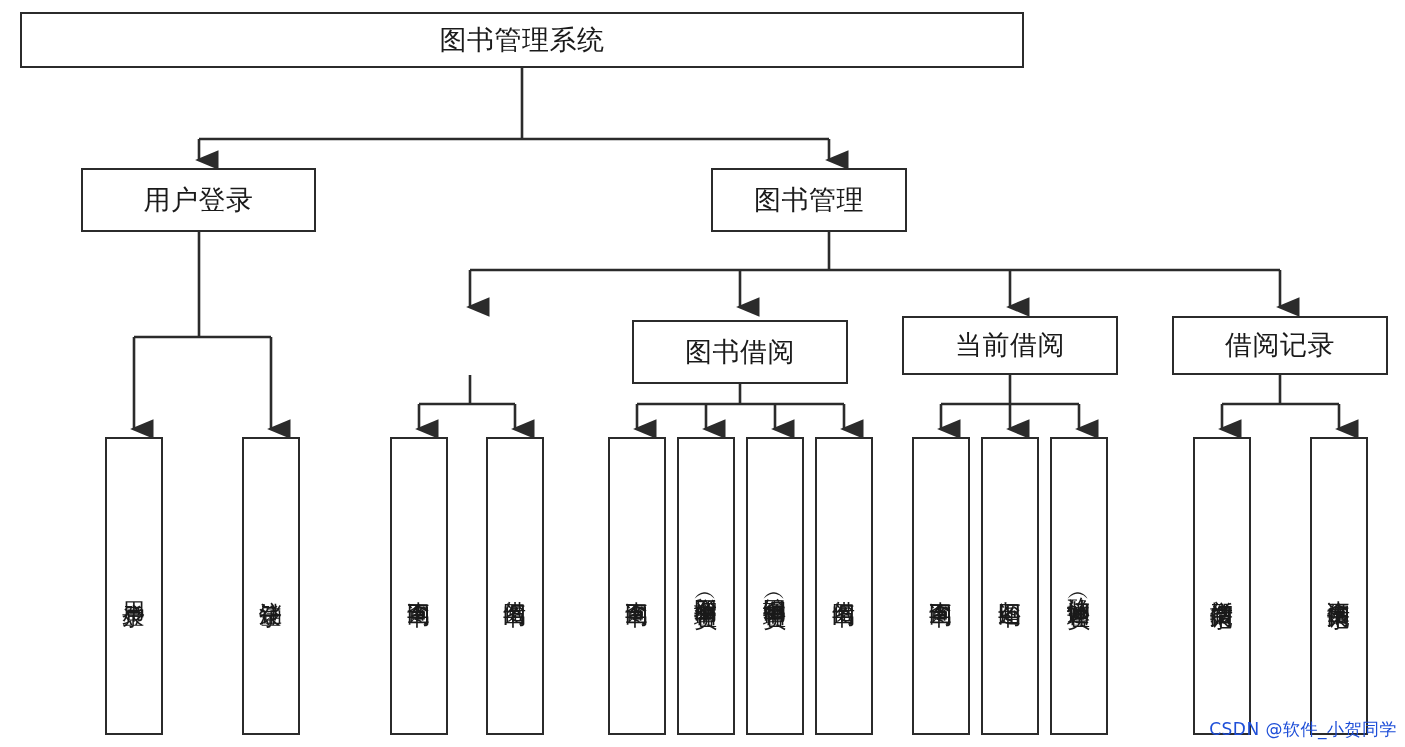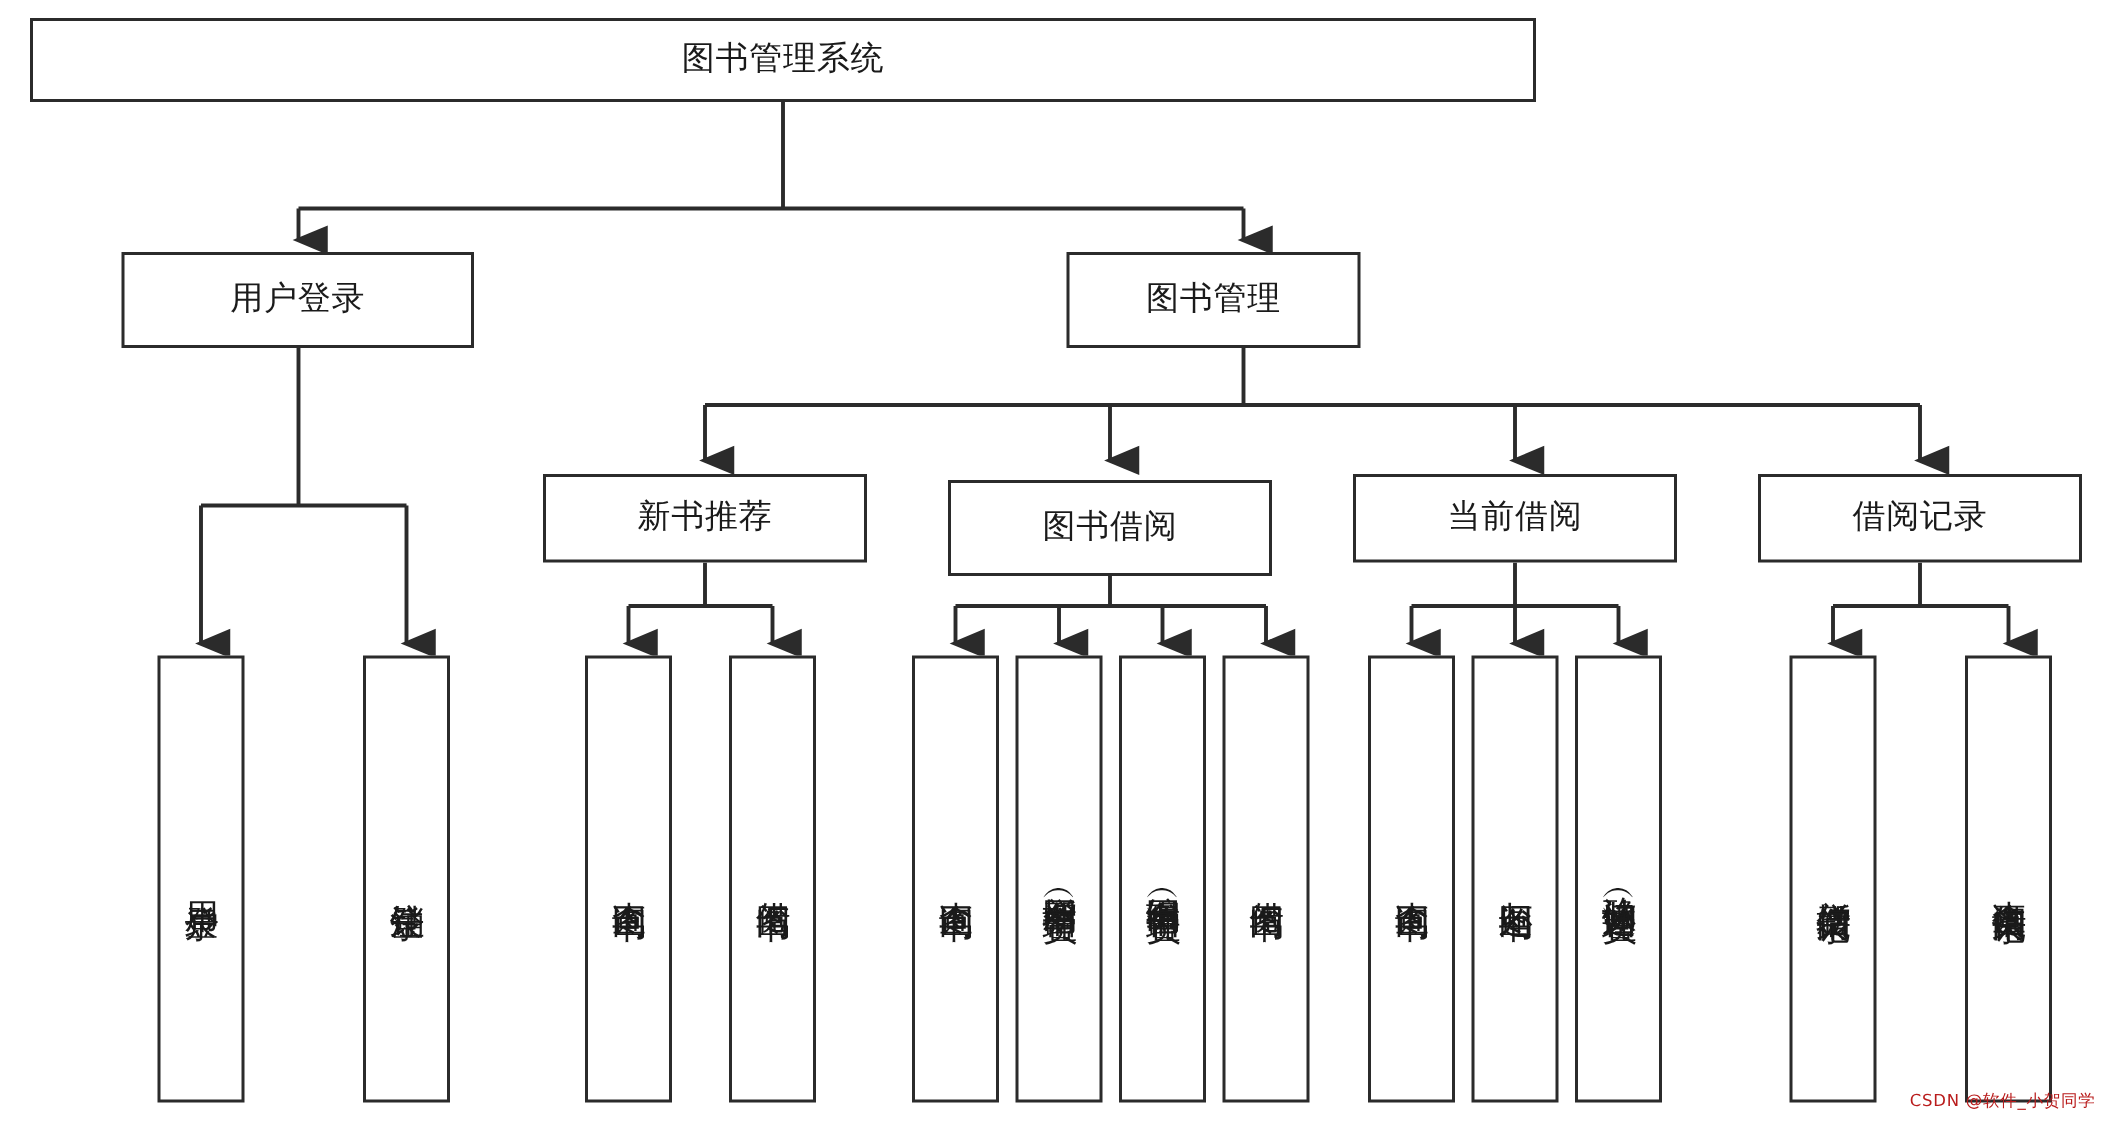--- a/index.html
+++ b/index.html
@@ -22,21 +22,21 @@
     justify-content:center;
     color:#1a1a1a;
   }
   .node .lbl{
     display:block;
     text-align:center;
     line-height:1.12;
     letter-spacing:0.5px;
   }
   .node.horiz .lbl{
-    font-size:22px;
+    font-size:27px;
   }
   .node.vert{
     align-items:center;
     justify-content:center;
   }
   .node.vert .lbl{
     writing-mode:vertical-rl;
     text-orientation:upright;
     font-size:23px;
     line-height:1.22;
@@ -44,22 +44,22 @@
     white-space:nowrap;
     max-height:286px;
   }
   .node.vert.tall .lbl{
     max-height:292px;
   }
   #watermark{
     position:absolute;
     right:8px;
     bottom:6px;
-    font-size:11px;
-    color:#b91c1c;
+    font-size:17px;
+    color:#1d4ed8;
     white-space:nowrap;
     letter-spacing:0.5px;
     pointer-events:none;
     text-align:center;
   }
 </style>
 </head>
 <body>
 
 <div id="canvas">
@@ -119,23 +119,20 @@
     <span class="lbl">图书管理系统</span>
   </div>
 
   <div class="node horiz" style="left:81px;top:168px;width:235px;height:64px;">
     <span class="lbl">用户登录</span>
   </div>
   <div class="node horiz" style="left:711px;top:168px;width:196px;height:64px;">
     <span class="lbl">图书管理</span>
   </div>
 
-  <div class="node horiz" style="left:362px;top:316px;width:216px;height:59px;">
-    <span class="lbl">新书推荐</span>
-  </div>
   <div class="node horiz" style="left:632px;top:300px;width:216px;height:64px;margin-top:20px;">
     <span class="lbl">图书借阅</span>
   </div>
   <div class="node horiz" style="left:1172px;top:316px;width:216px;height:59px;">
     <span class="lbl">借阅记录</span>
   </div>
   <div class="node horiz" style="left:902px;top:316px;width:216px;height:59px;">
     <span class="lbl">当前借阅</span>
   </div>
 

